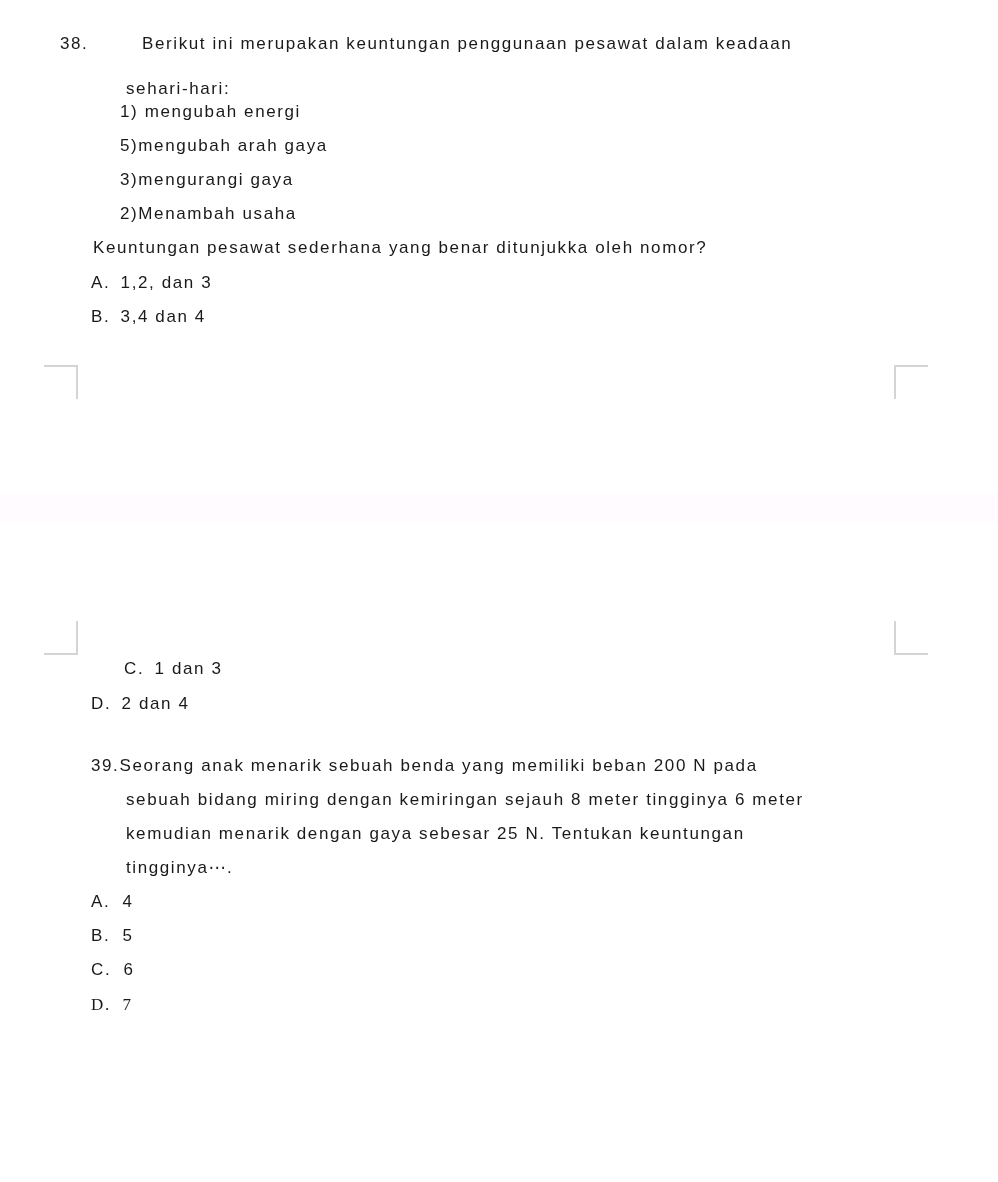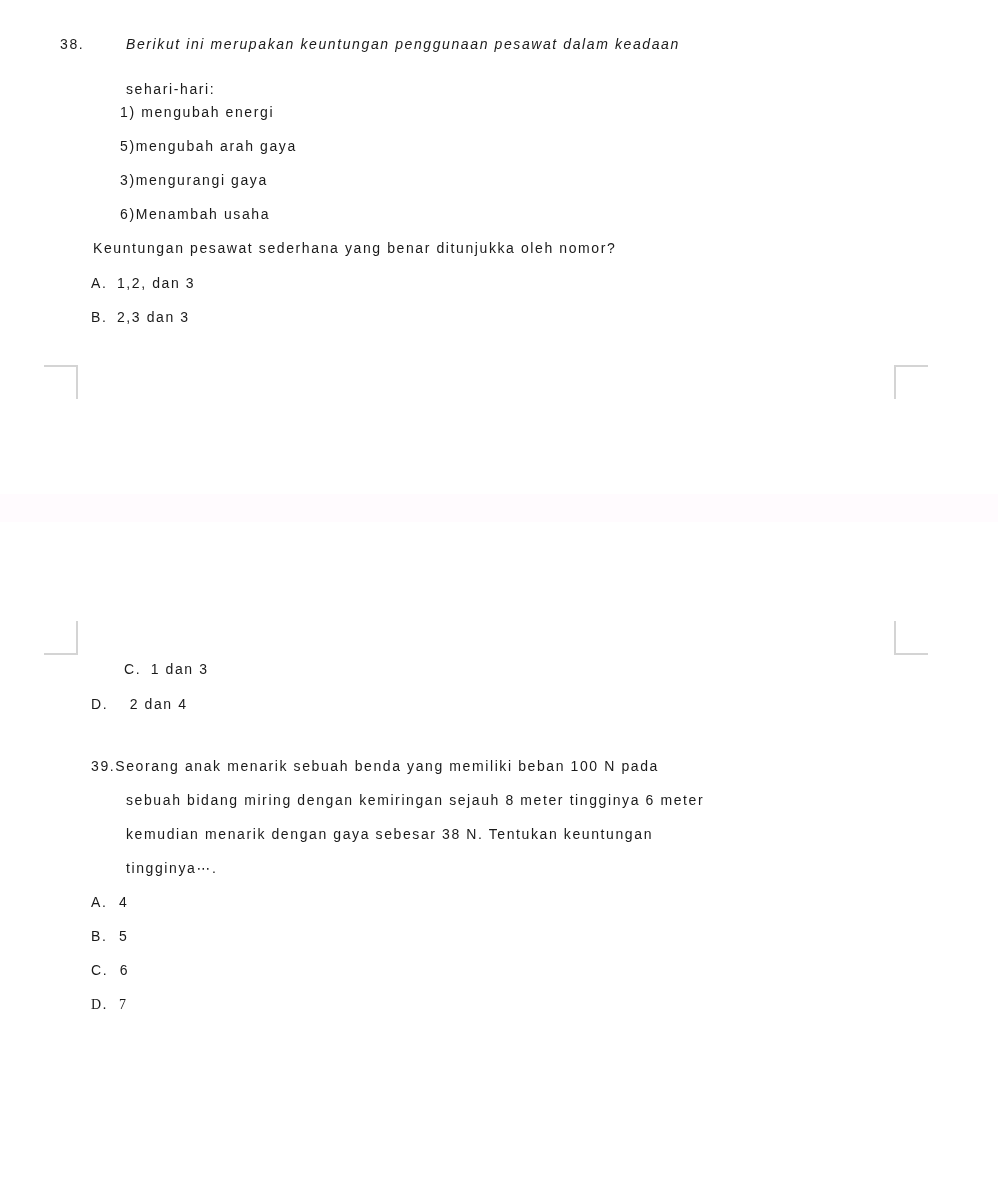--- a/index.html
+++ b/index.html
@@ -10,21 +10,21 @@
   body {
     width: 998px;
     height: 1182px;
     position: relative;
     overflow: hidden;
     font-family: "Liberation Sans", "DejaVu Sans", sans-serif;
     color: #1a1a1a;
   }
   .line {
     position: absolute;
-    font-size: 14px;
+    font-size: 17px;
     letter-spacing: 1.6px;
     white-space: nowrap;
     line-height: 20px;
   }
   .corner {
     position: absolute;
     width: 32px;
     height: 32px;
     border-color: #d4d4d4;
     border-style: solid;
@@ -41,65 +41,65 @@
     width: 998px;
     height: 28px;
     background: #fffbfe;
   }
 </style>
 </head>
 <body>
 
 <div>
   <div class="line" style="left:60px; top:34px;">38.</div>
-  <div class="line" style="left:126px; top:34px;font-style:italic;">Berikut ini merupakan keuntungan penggunaan pesawat dalam keadaan</div>
+  <div class="line" style="left:142px; top:34px;">Berikut ini merupakan keuntungan penggunaan pesawat dalam keadaan</div>
   <div class="line" style="left:126px; top:79px;">sehari-hari:</div>
 
   <div class="line" style="left:120px; top:102px;">1) mengubah energi</div>
   <div class="line" style="left:120px; top:136px;">5)mengubah arah gaya</div>
   <div class="line" style="left:120px; top:170px;">3)mengurangi gaya</div>
-  <div class="line" style="left:120px; top:204px;">6)Menambah usaha</div>
+  <div class="line" style="left:120px; top:204px;">2)Menambah usaha</div>
 
   <div class="line" style="left:93px; top:238px;text-align:center;">Keuntungan pesawat sederhana yang benar ditunjukka oleh nomor?</div>
 
   <div class="line" style="left:91px; top:273px;">
     <span>A.</span>
     <span style="margin-left:4px;">1,2, dan 3</span>
   </div>
   <div class="line" style="left:91px; top:307px;">
     <span>B.</span>
-    <span style="margin-left:4px;">2,3 dan 3</span>
+    <span style="margin-left:4px;">3,4 dan 4</span>
   </div>
 </div>
 
 <div>
   <div class="corner tl" style="left:44px; top:365px;"></div>
   <div class="corner tr" style="left:894px; top:365px;"></div>
   <div class="page-gap-band"></div>
   <div class="corner bl" style="left:44px; top:621px;"></div>
   <div class="corner br" style="left:894px; top:621px;"></div>
 </div>
 
 <div>
   <div class="line" style="left:91px; top:659px;margin-left:33px;">
     <span>C.</span>
     <span style="margin-left:4px;">1 dan 3</span>
   </div>
   <div class="line" style="left:91px; top:694px;">
     <span>D.</span>
-    <span style="margin-left:16px;">2 dan 4</span>
+    <span style="margin-left:4px;">2 dan 4</span>
   </div>
 </div>
 
 <div>
   <div class="line" style="left:91px; top:756px;">
-    <span>39.</span><span>Seorang anak menarik sebuah benda yang memiliki beban 100 N pada</span>
+    <span>39.</span><span>Seorang anak menarik sebuah benda yang memiliki beban 200 N pada</span>
   </div>
   <div class="line" style="left:126px; top:790px;">sebuah bidang miring dengan kemiringan sejauh 8 meter tingginya 6 meter</div>
-  <div class="line" style="left:126px; top:824px;">kemudian menarik dengan gaya sebesar 38 N. Tentukan keuntungan</div>
+  <div class="line" style="left:126px; top:824px;">kemudian menarik dengan gaya sebesar 25 N. Tentukan keuntungan</div>
   <div class="line" style="left:126px; top:858px;">tingginya⋯.</div>
 
   <div class="line" style="left:91px; top:892px;">
     <span>A.</span>
     <span style="margin-left:6px;">4</span>
   </div>
   <div class="line" style="left:91px; top:926px;">
     <span>B.</span>
     <span style="margin-left:6px;">5</span>
   </div>

